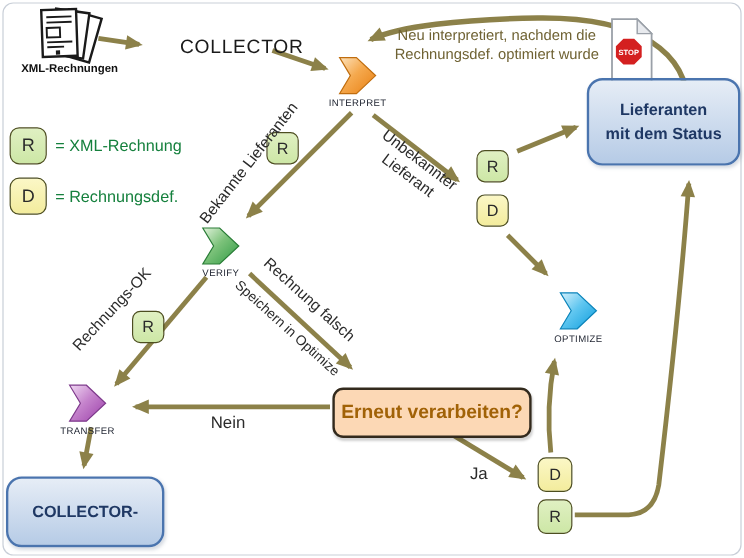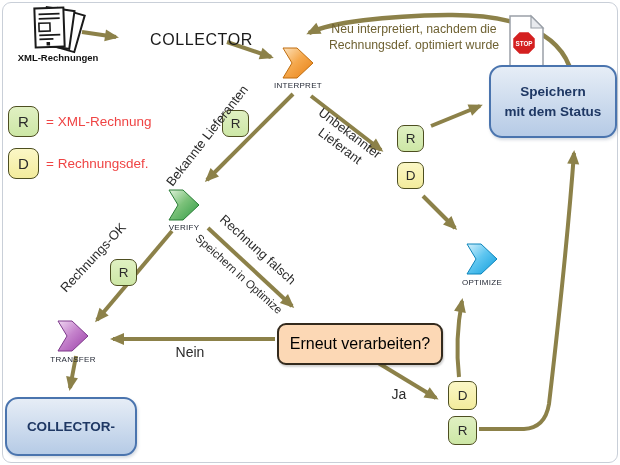--- a/index.html
+++ b/index.html
@@ -20,29 +20,29 @@
   .badge.lg{width:29px;height:29px;font-size:15px;border-radius:8px;}
   .badge.md{width:25px;height:25px;font-size:13.5px;}
 
   .bluebox{position:absolute;z-index:3;background:linear-gradient(#e6edf6,#b6cbe6);
            border:2.2px solid #4a74ae;border-radius:13px;color:#1f3864;font-weight:bold;
            display:flex;flex-direction:column;align-items:center;justify-content:center;
            text-align:center;font-size:13.5px;line-height:1.45;
            box-shadow:1px 2px 3px rgba(90,110,140,.25);}
 
   .reprocess{position:absolute;z-index:2;background:#fcd8b5;border:2px solid #332a1d;
-             border-radius:9px;color:#000000;font-weight:400;font-size:16px;
+             border-radius:9px;color:#a16207;font-weight:700;font-size:16px;
              display:flex;align-items:center;justify-content:center;
              box-shadow:1px 2px 2px rgba(0,0,0,.18);}
 
   .note{position:absolute;z-index:2;color:#6f6233;font-size:12.3px;text-align:center;line-height:1.3;}
   .flabel{position:absolute;z-index:2;color:#2b2b2b;font-size:13px;white-space:nowrap;}
   .flabel.big{font-size:14px;}
   .rot{text-align:center;transform-origin:center center;}
-  .legend-text{position:absolute;z-index:2;color:#ef4444;font-size:13.5px;}
+  .legend-text{position:absolute;z-index:2;color:#15803d;font-size:13.5px;}
   .collector-title{position:absolute;z-index:2;color:#1a1a1a;font-size:16px;letter-spacing:.6px;margin-left:20px;}
   .xml-label{position:absolute;z-index:2;color:#111;font-size:9.5px;font-weight:bold;text-align:center;}
 </style>
 </head>
 <body>
 
 <div class="stage">
   <div class="frame"></div>
 
   <svg class="arrows" width="620" height="465" viewBox="0 0 620 465">
@@ -142,21 +142,21 @@
     <polygon points="31.5,26.2 24.8,19.5 15.2,19.5 8.5,26.2 8.5,35.8 15.2,42.5 24.8,42.5 31.5,35.8" fill="#d42020" stroke="#ffffff" stroke-width="1.5"></polygon>
     <text x="20" y="33.5" font-size="6.3" font-weight="bold" fill="#ffffff" text-anchor="middle">STOP</text>
   </svg>
 
   <div class="note" style="left:328px;top:22px;width:172px">
     <div>Neu interpretiert, nachdem die</div>
     <div>Rechnungsdef. optimiert wurde</div>
   </div>
 
   <div class="bluebox" style="left:489px;top:65px;width:124px;height:69px">
-    <div>Speichern</div>
+    <div>Lieferanten</div>
     <div>mit dem Status</div>
   </div>
 
   <div class="bluebox" style="left:5px;top:397px;width:128px;height:55px">
     <div>COLLECTOR-</div>
   </div>
 
   <div class="reprocess" style="left:277px;top:323px;width:162px;height:38px">
     <span>Erneut verarbeiten?</span>
   </div>

